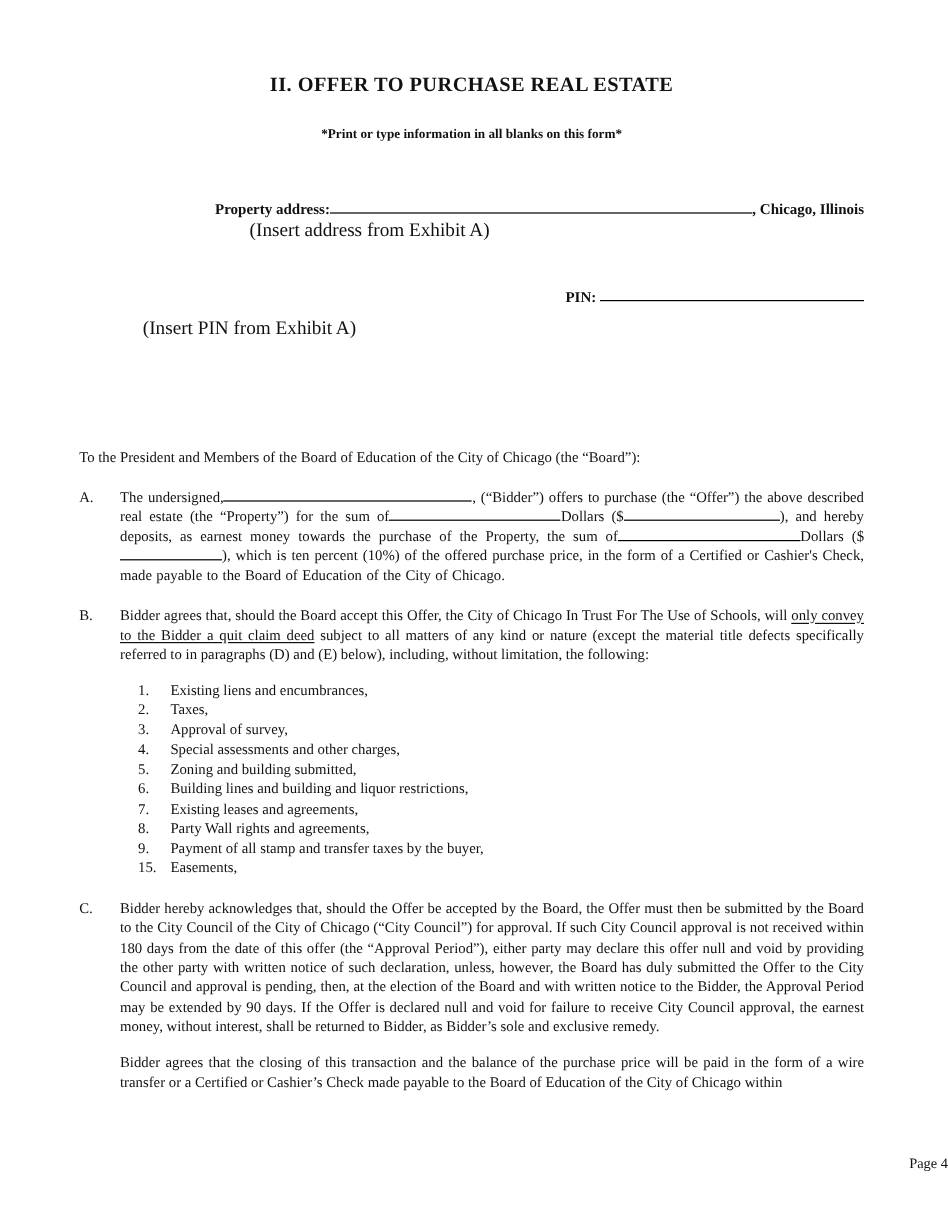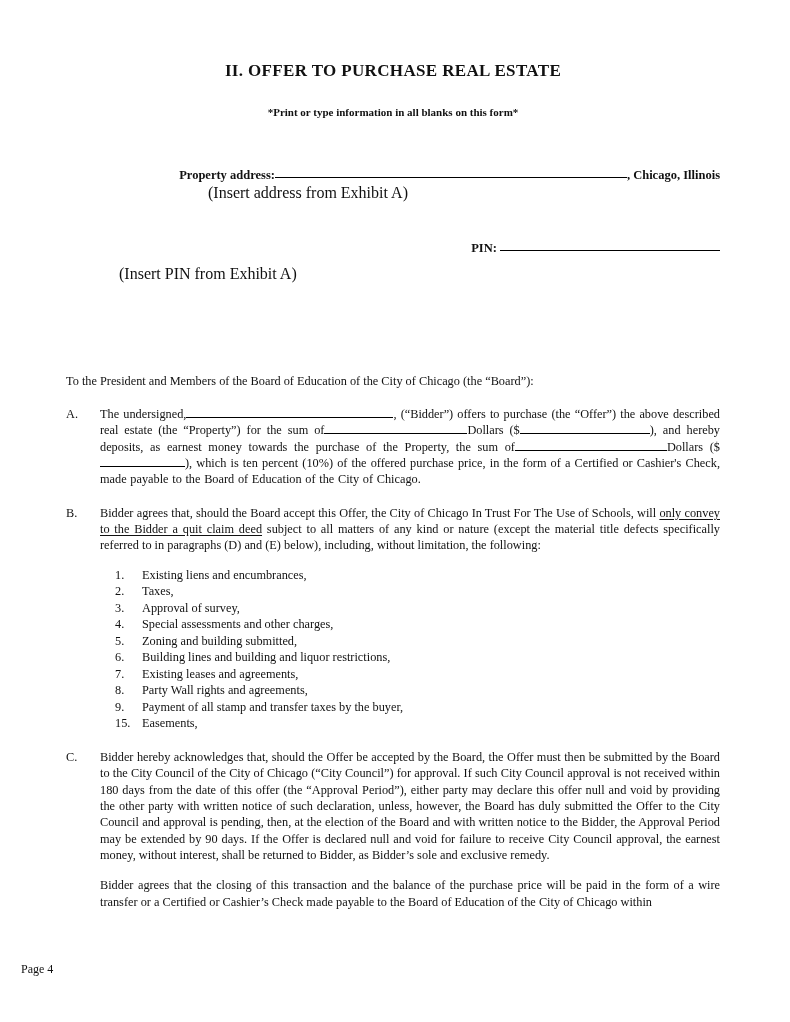--- a/index.html
+++ b/index.html
@@ -127,21 +127,21 @@
   }
   .num-list .txt { flex: 1 1 auto; }
   #exception-list { margin-left: 42px; }
 
   
   .page-footer {
     position: absolute;
     left: 4px;
     right: 0;
     top: 962px;
-    text-align: left;
+    text-align: right;
     font-size: 12px;
     margin-left: 17px;
   }
 </style>
 </head>
 <body>
 
 <div class="page">
   <div class="content">
 

